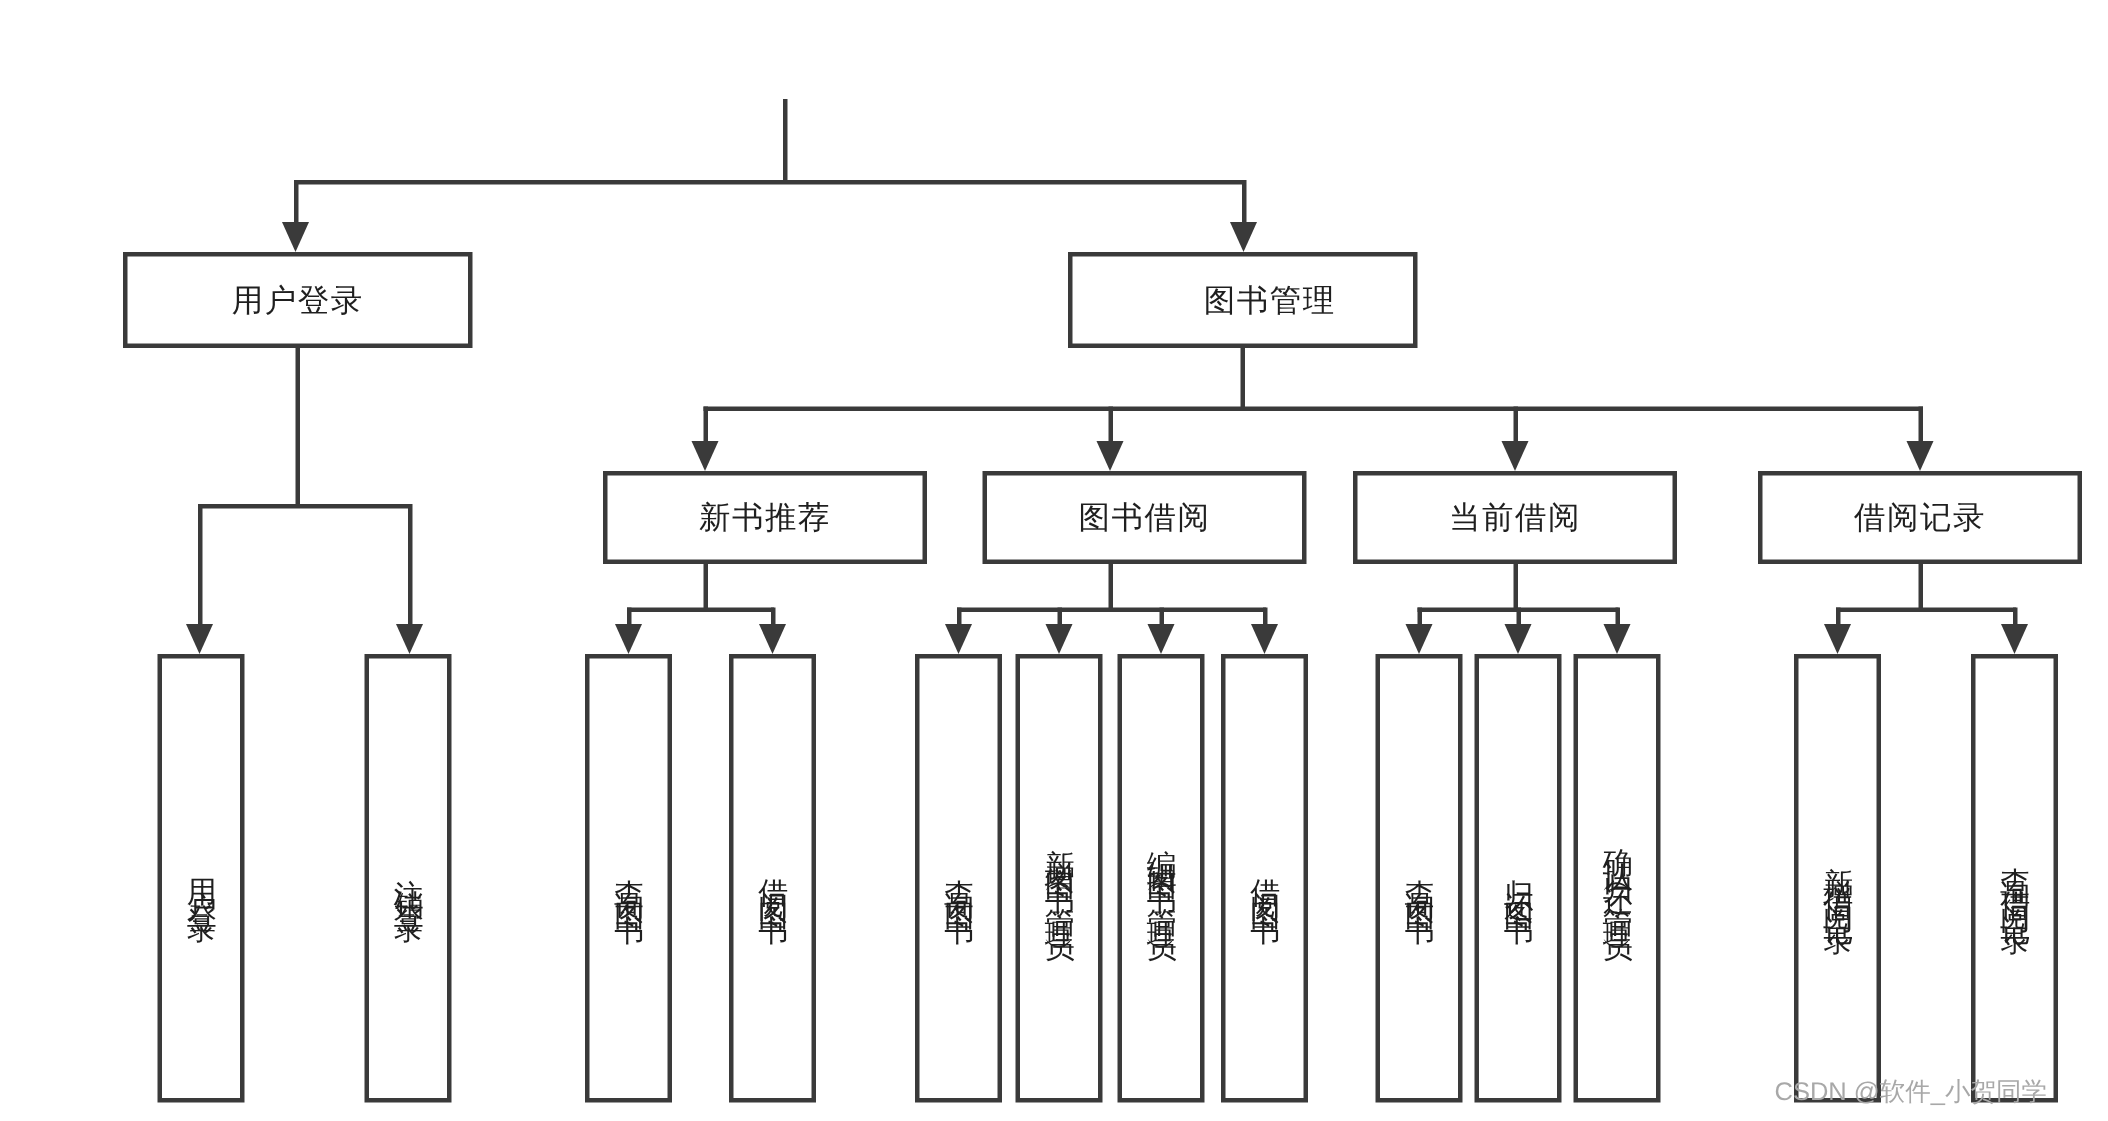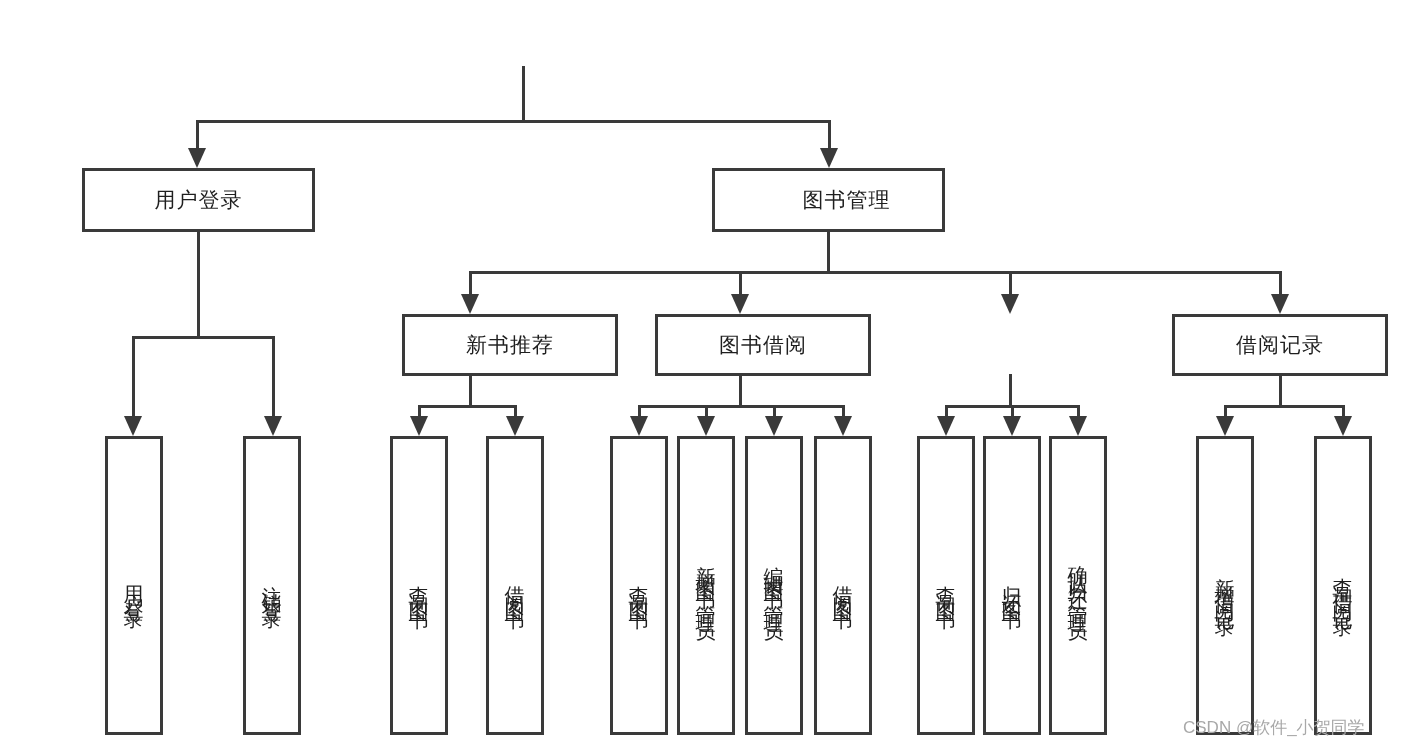--- a/index.html
+++ b/index.html
@@ -105,20 +105,21 @@
   <div class="arrow" style="left:461px; top:294px;"></div>
   <div class="vline" style="left:739px; top:271px; height:25px;"></div>
   <div class="arrow" style="left:731px; top:294px;"></div>
   <div class="vline" style="left:1009px; top:271px; height:25px;"></div>
   <div class="arrow" style="left:1001px; top:294px;"></div>
   <div class="vline" style="left:1279px; top:271px; height:25px;"></div>
   <div class="arrow" style="left:1271px; top:294px;"></div>
 
   <div class="box" style="left:362px; top:314px; width:216px; height:62px;margin-left:40px;">新书推荐</div>
   <div class="box" style="left:632px; top:314px; width:216px; height:62px;margin-left:23px;">图书借阅</div>
+  <div class="box" style="left:902px; top:314px; width:216px; height:62px;">当前借阅</div>
   <div class="box" style="left:1172px; top:314px; width:216px; height:62px;">借阅记录</div>
 
   <div class="vline" style="left:469px; top:374px; height:34px;"></div>
   <div class="hline" style="left:418px; top:405px; width:98px;"></div>
   <div class="vline" style="left:418px; top:405px; height:14px;"></div>
   <div class="arrow" style="left:410px; top:416px;"></div>
   <div class="vline" style="left:514px; top:405px; height:14px;"></div>
   <div class="arrow" style="left:506px; top:416px;"></div>
 
   <div class="vline" style="left:739px; top:374px; height:34px;"></div>

